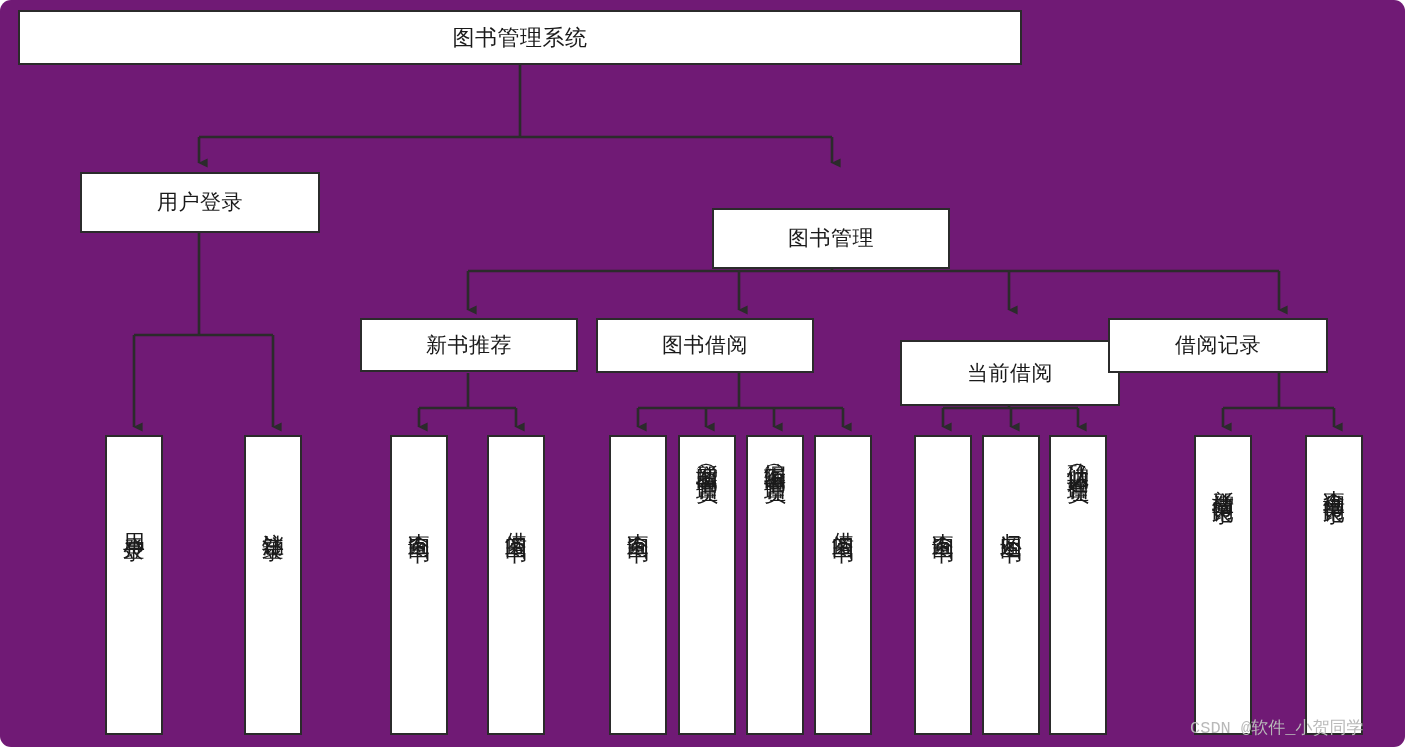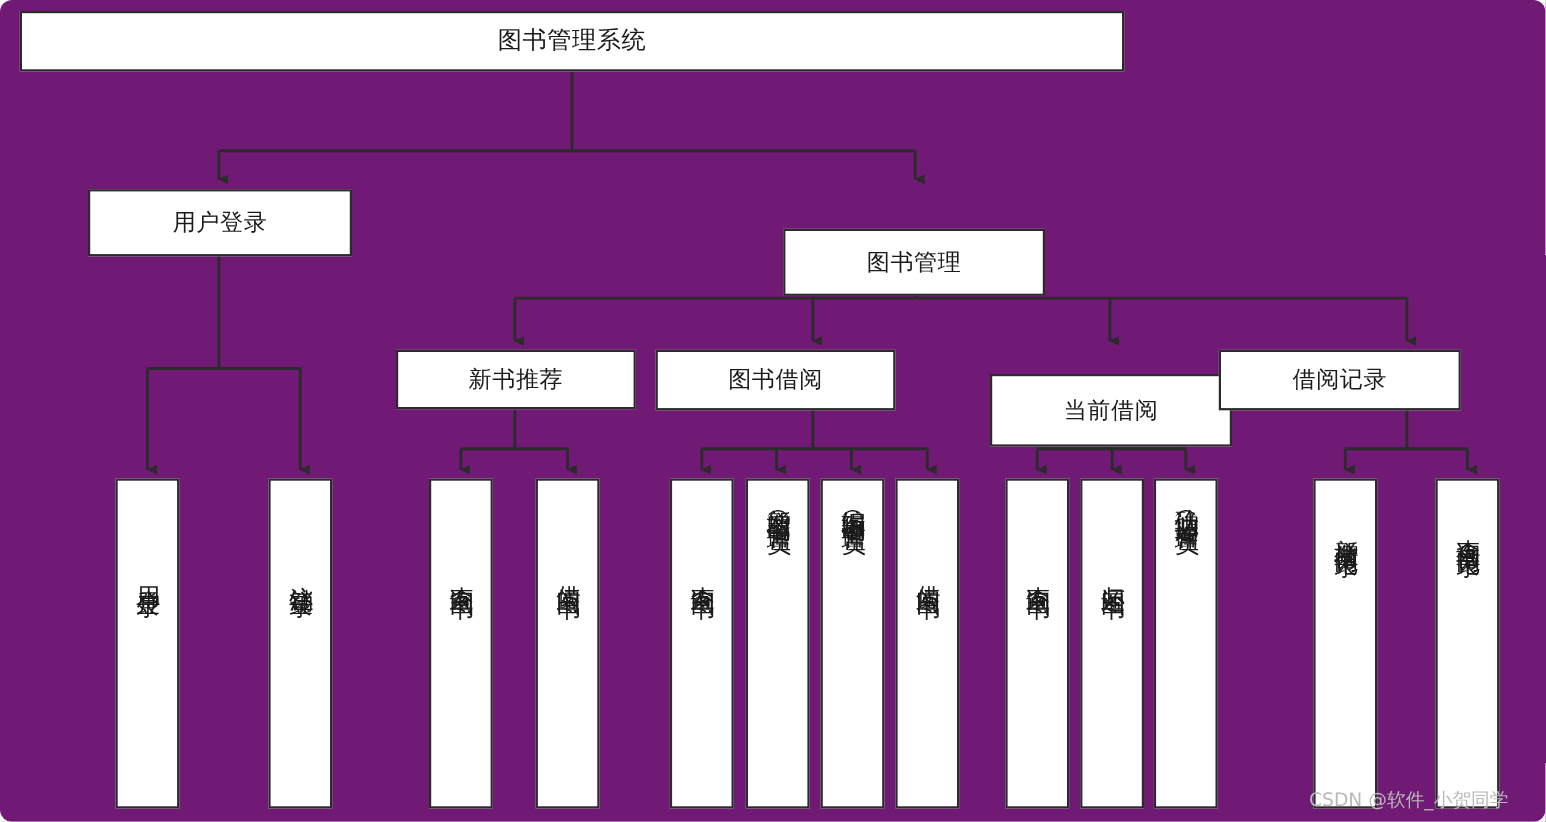--- a/index.html
+++ b/index.html
@@ -189,15 +189,15 @@
     <span class="label">确认归还（管理员）</span>
   </div>
 
   <div class="node vert" style="left:1194px; top:435px; width:58px; height:300px; padding-top:35px;">
     <span class="label">新增借阅记录</span>
   </div>
   <div class="node vert" style="left:1305px; top:435px; width:58px; height:300px; padding-top:35px;">
     <span class="label">查询借阅记录</span>
   </div>
 
-  <div class="watermark" style="left:1190px; top:716px;">CSDN @软件_小贺同学</div>
+  <div class="watermark" style="left:1190px; top:716px;font-family:Liberation Mono, monospace;">CSDN @软件_小贺同学</div>
 
 </div>
 
 </body></html>

